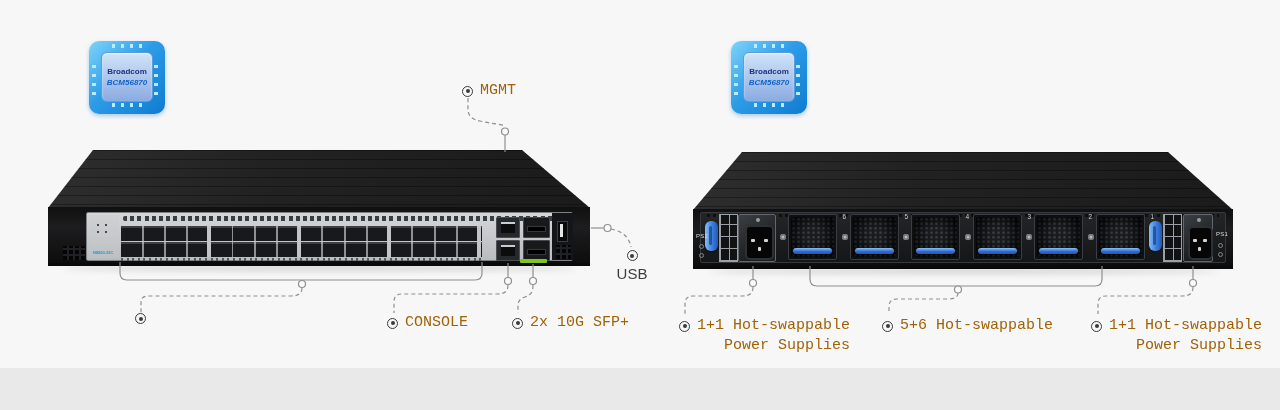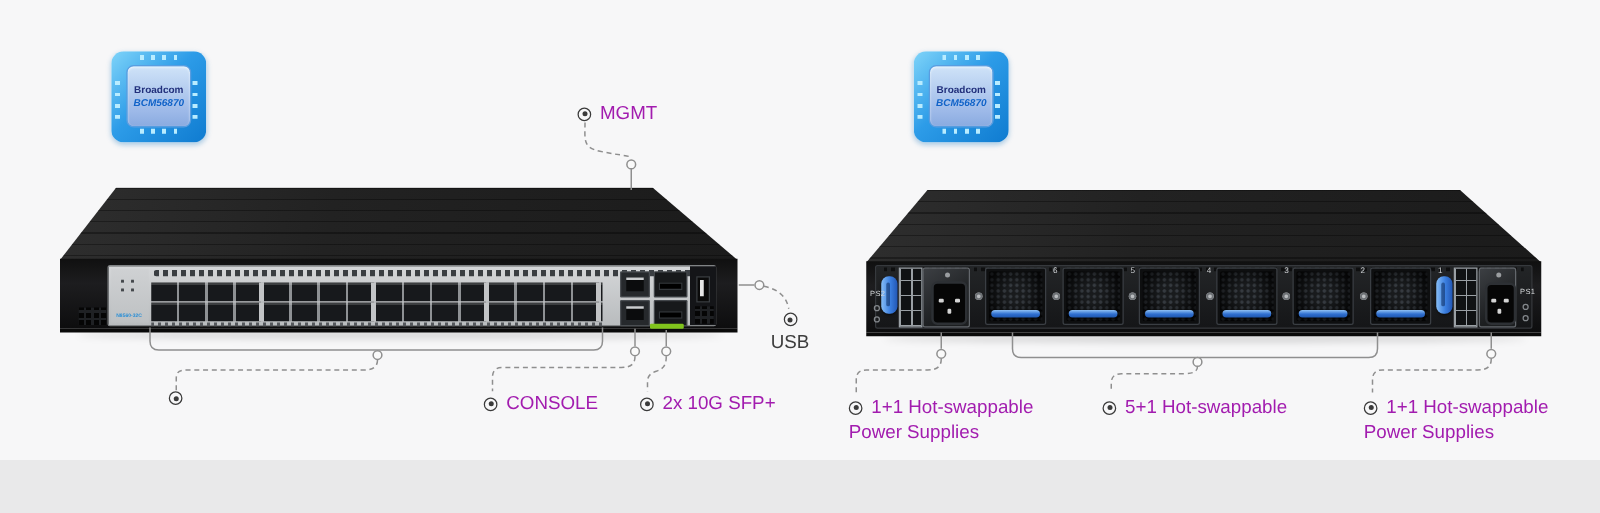--- a/index.html
+++ b/index.html
@@ -96,26 +96,26 @@
      background:linear-gradient(180deg,#8fc1f5,#2f6fd0 55%,#1f57ae);box-shadow:0 1px 1px rgba(0,0,0,.6);}
   .fan-num{position:absolute;right:-10px;top:-2px;font-size:6.5px;color:#cfd2d5;}
   .fanscrew{position:absolute;width:6px;height:6px;border-radius:50%;background:#b9bcbf;
      box-shadow:inset 0 0 0 1.5px #6e7276;}
   .pslabel{position:absolute;font-size:6px;color:#d7dadd;letter-spacing:.3px;}
   .psicon{position:absolute;width:5px;height:5px;border-radius:50%;border:1px solid #84888c;box-sizing:border-box;}
 
   
   svg.overlay{position:absolute;left:0;top:0;pointer-events:none;}
   .callout-label{position:absolute;display:flex;gap:7px;align-items:center;
-     font-size:15px;color:#a21caf;white-space:nowrap;line-height:20px;}
+     font-size:15px;color:#a16207;white-space:nowrap;line-height:20px;font-family:Liberation Mono, monospace;}
   .callout-col{position:absolute;display:flex;flex-direction:column;align-items:center;gap:4px;
      font-size:15px;color:#3d3d3d;}
   .two-line{flex-direction:column;align-items:stretch;gap:0;}
   .two-line .line1{display:flex;gap:7px;align-items:center;}
-  .two-line .line2{text-align:left;line-height:20px;}
+  .two-line .line2{text-align:right;line-height:20px;}
   .bullseye{width:11px;height:11px;border:1.5px solid #3a3a3a;border-radius:50%;
      box-sizing:border-box;position:relative;flex:0 0 auto;}
   .bullseye:after{content:"";position:absolute;left:50%;top:50%;width:4px;height:4px;margin:-2px 0 0 -2px;
      border-radius:50%;background:#3a3a3a;}
 </style>
 </head>
 <body>
 
 <div class="canvas">
 
@@ -302,21 +302,21 @@
     <div class="line1">
       <span class="bullseye"></span>
       <span>1+1 Hot-swappable</span>
     </div>
     <div class="line2">Power Supplies</div>
   </div>
 
   <div class="callout-label two-line" style="left:882px;top:316px;">
     <div class="line1">
       <span class="bullseye"></span>
-      <span>5+1 Hot-swappable</span>
+      <span>5+6 Hot-swappable</span>
     </div>
   </div>
 
   <div class="callout-label two-line" style="left:1091px;top:316px;">
     <div class="line1">
       <span class="bullseye"></span>
       <span>1+1 Hot-swappable</span>
     </div>
     <div class="line2">Power Supplies</div>
   </div>

